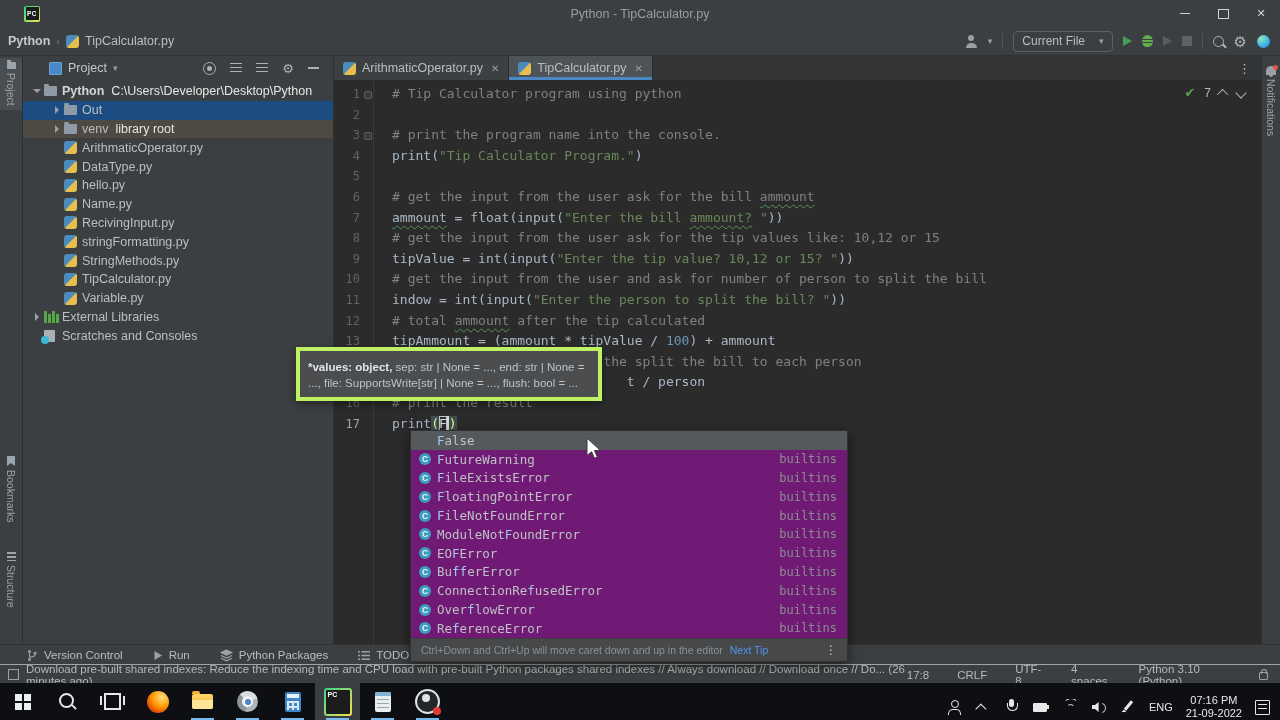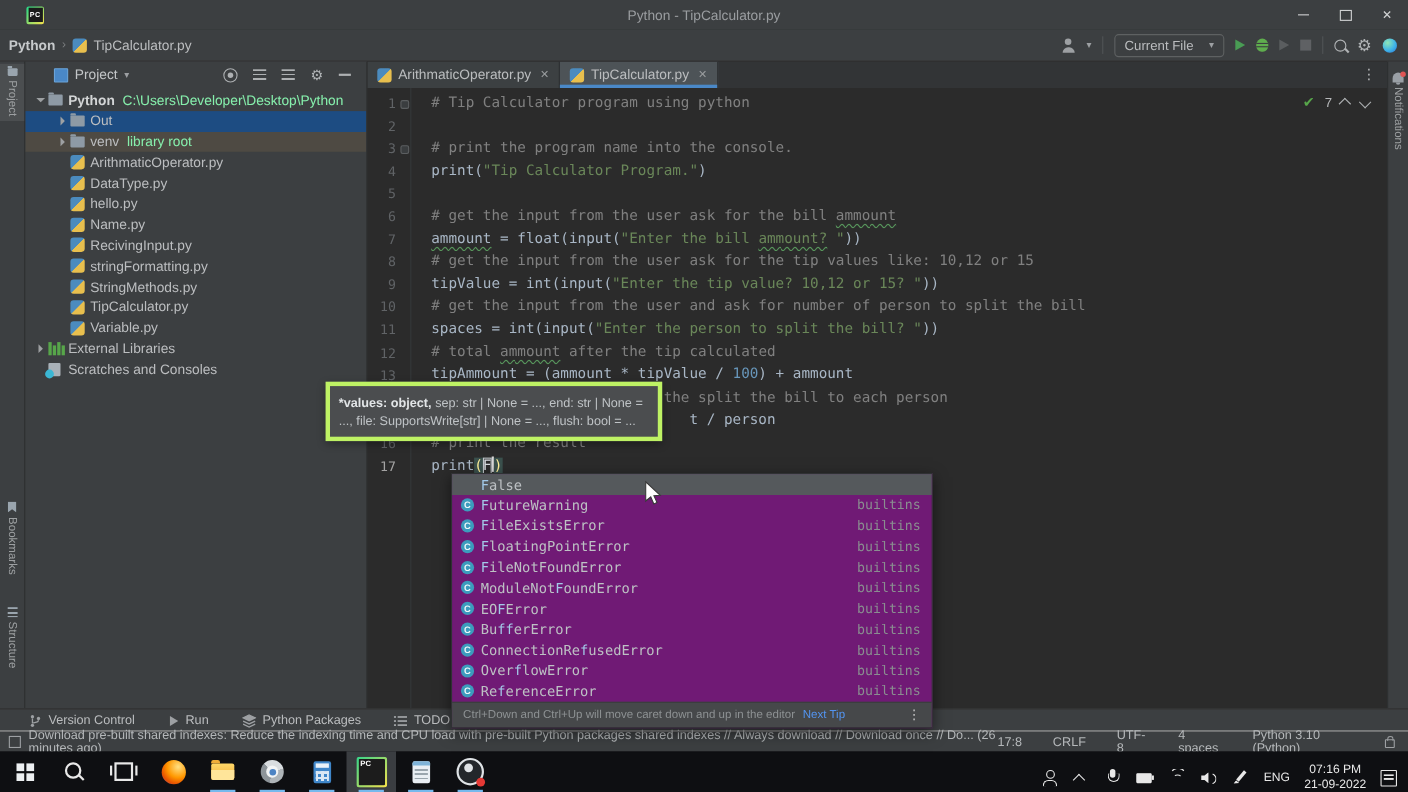--- a/index.html
+++ b/index.html
@@ -82,21 +82,21 @@
   .chev-d::before{content:"";border-top:4.5px solid #9da0a2;border-left:4px solid transparent;border-right:4px solid transparent;}
   .ticon{width:18px;flex:none;display:flex;align-items:center;}
   .i-folder{width:13px;height:10px;background:#8e9aa5;border-radius:1px;position:relative;}
   .i-folder::before{content:"";position:absolute;top:-2px;left:0;width:5px;height:2px;background:#8e9aa5;border-radius:1px 1px 0 0;}
   .i-lib{display:flex;gap:1.5px;align-items:flex-end;height:12px;}
   .i-lib b{width:2.5px;background:#57a64a;}
   .i-scratch{width:11px;height:12px;background:#a9b1b8;border-radius:1px;position:relative;}
   .i-scratch::after{content:"";position:absolute;left:-3px;bottom:-2px;width:8px;height:8px;border-radius:50%;background:#3bb7d4;}
   .tlabel{color:#bcbec0;}
   .tlabel.bold{font-weight:bold;color:#d3d5d6;}
-  .thint{color:#86efac;margin-left:7px;}
+  .thint{color:#e5e5e5;margin-left:7px;}
 
   
   .editor{flex:1;background:#2b2b2b;position:relative;display:flex;flex-direction:column;overflow:hidden;}
   .tabs{height:24px;background:#323436;display:flex;align-items:stretch;flex:none;}
   .tab{display:flex;align-items:center;gap:6px;padding:0 9px;background:#3c4042;border-right:1px solid #2b2d2f;font-size:12.5px;color:#bbbdbf;position:relative;}
   .tab.active{background:#4d5357;}
   .tab.active::after{content:"";position:absolute;left:0;right:0;bottom:0;height:3px;background:#4a88c7;}
   .tclose{color:#9a9d9f;font-size:10px;margin-left:2px;}
   .tabs-more{margin-left:auto;align-self:center;padding-right:10px;color:#b6b8ba;font-size:13px;}
   .code-wrap{position:relative;flex:1;padding-top:4px;}
@@ -477,21 +477,21 @@
               <span class="codetext"><span class="pln">tipValue = int(input(</span><span class="str">"Enter the tip value? 10,12 or 15? "</span><span class="pln">))</span></span>
             </div>
             <div class="cline">
               <span class="lnum">10</span>
               <span class="fold"></span>
               <span class="codetext"><span class="cmt"># get the input from the user and ask for number of person to split the bill</span></span>
             </div>
             <div class="cline">
               <span class="lnum">11</span>
               <span class="fold"></span>
-              <span class="codetext"><span class="pln">spaces = int(input(</span><span class="str">"Enter the person to split the bill? "</span><span class="pln">))</span></span>
+              <span class="codetext"><span class="pln">indow = int(input(</span><span class="str">"Enter the person to split the bill? "</span><span class="pln">))</span></span>
             </div>
             <div class="cline">
               <span class="lnum">12</span>
               <span class="fold"></span>
               <span class="codetext"><span class="cmt"># total </span><span class="cmt sp">ammount</span><span class="cmt"> after the tip calculated</span></span>
             </div>
             <div class="cline">
               <span class="lnum">13</span>
               <span class="fold"></span>
               <span class="codetext"><span class="pln">tipAmmount = (ammount * tipValue / </span><span class="num">100</span><span class="pln">) + ammount</span></span>

